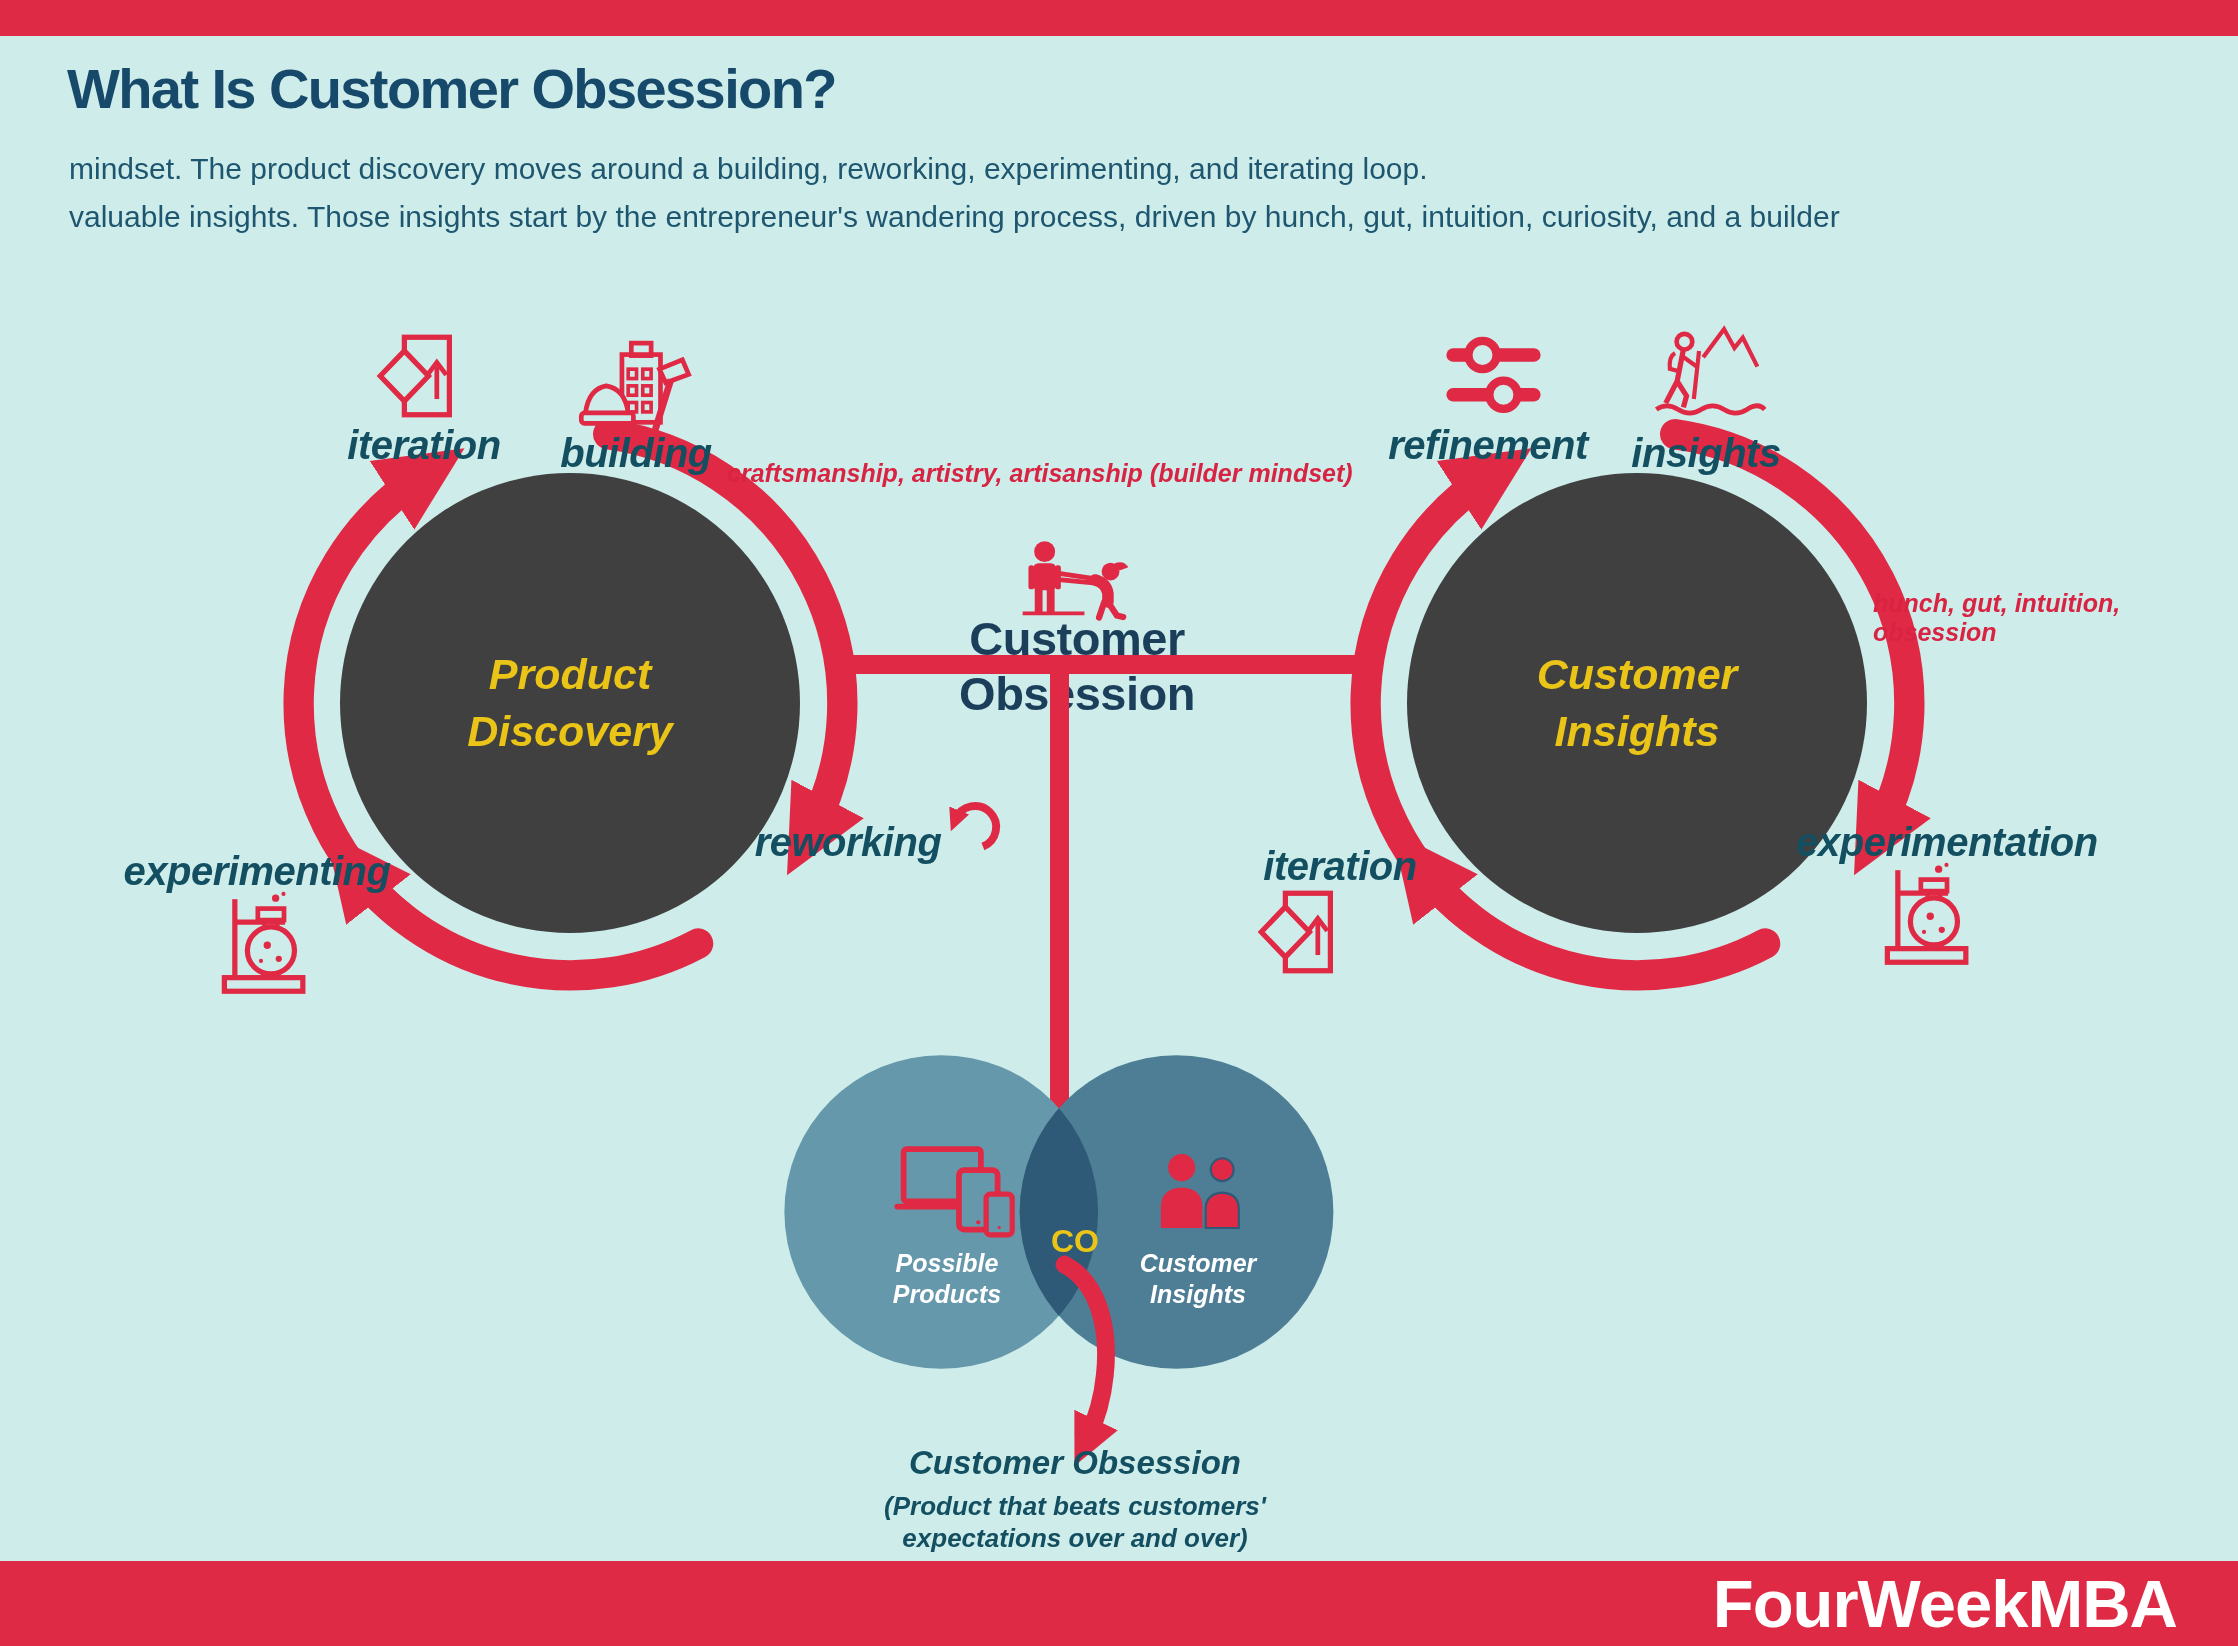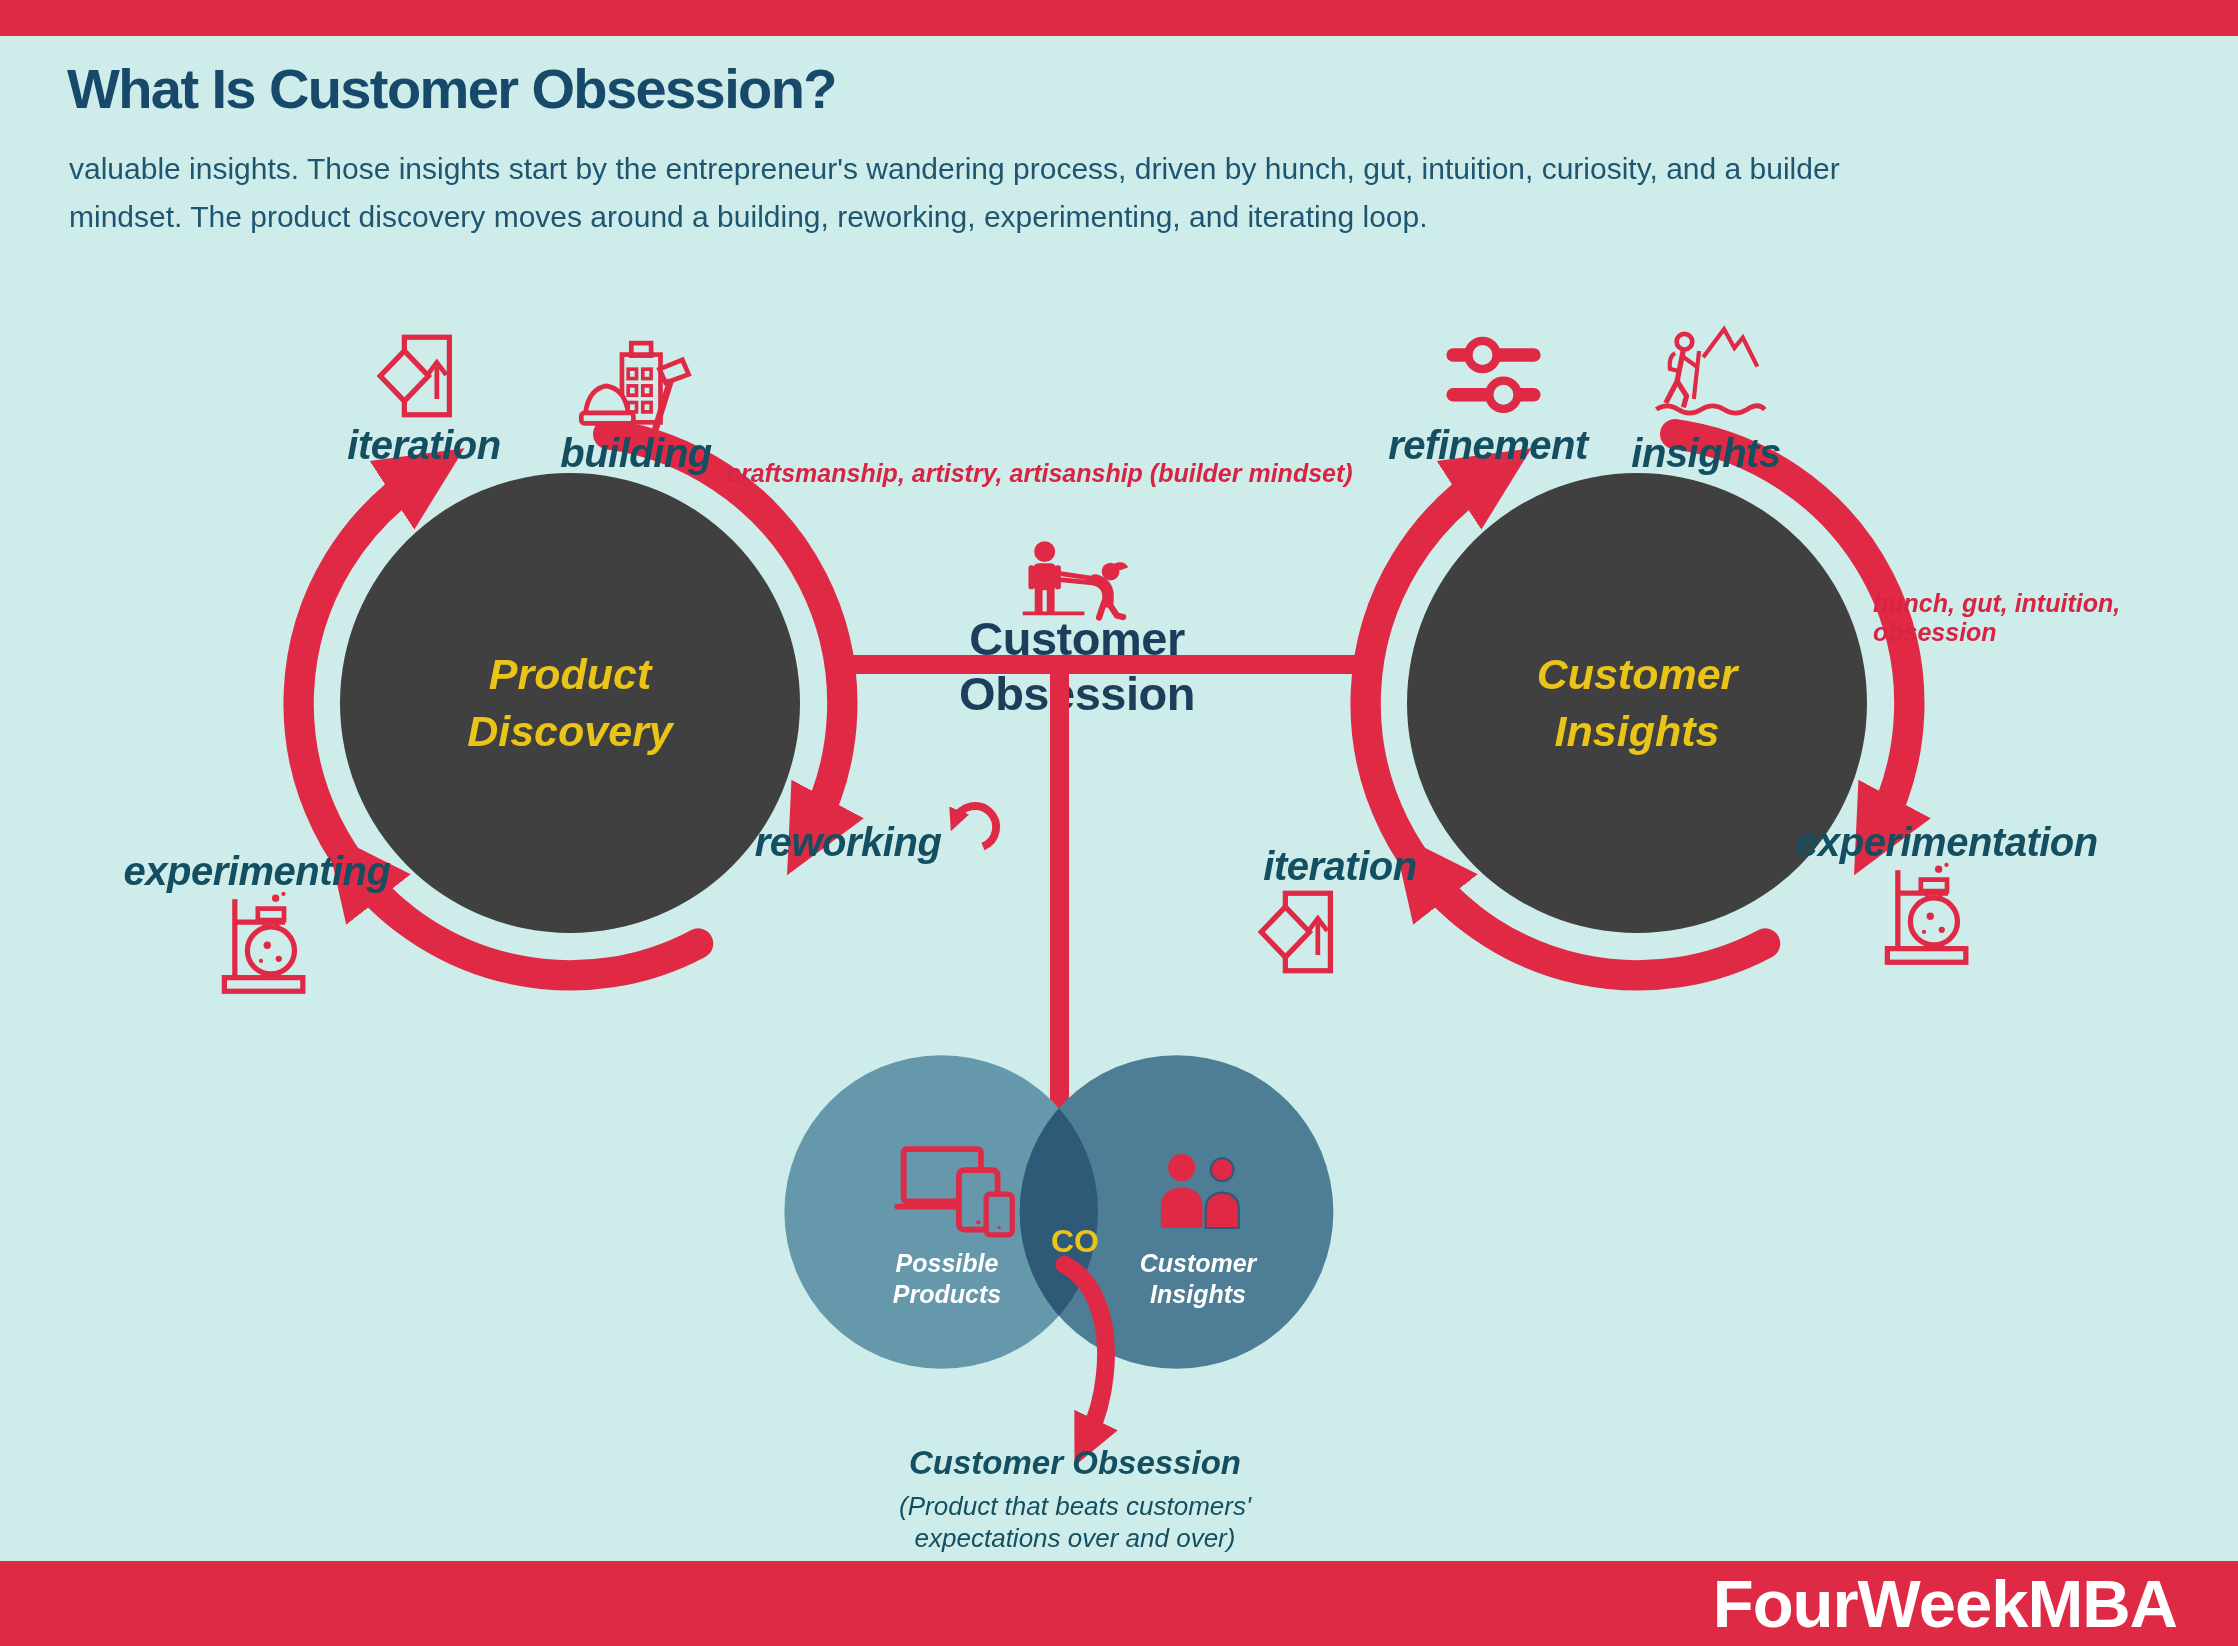--- a/index.html
+++ b/index.html
@@ -35,40 +35,40 @@
     border-left:40px solid transparent;border-right:40px solid transparent;
     border-top:72px solid #e02945;}
   
   .venn-label{width:178px;text-align:center;color:#ffffff;font-size:25px;font-weight:700;
     font-style:italic;line-height:1.25;}
   .co-badge{left:1046px;top:1223px;width:58px;text-align:center;color:#eac417;
     font-size:32px;font-weight:700;}
   .caption-title{left:866px;top:1444px;width:418px;text-align:center;color:#134f60;
     font-size:33px;font-weight:700;font-style:italic;}
   .caption-sub{left:866px;width:418px;text-align:center;color:#134f60;
-    font-size:26px;font-weight:400;font-style:italic;}
+    font-size:26px;font-weight:700;font-style:italic;}
   svg{display:block;overflow:visible;}
 </style>
 </head>
 <body>
 
 <svg class="abs" width="0" height="0" aria-hidden="true">
   <defs>
     <marker id="ah" viewBox="0 0 10 10" refX="4" refY="5" markerWidth="3" markerHeight="3" orient="auto">
       <path d="M0,0.5 L9.5,5 L0,9.5 Z" fill="#e02945"></path>
     </marker>
   </defs>
 </svg>
 
 <div class="abs topbar"></div>
 
 <div class="abs title">What Is Customer Obsession?</div>
 <div class="abs intro">
+  <span>mindset. The product discovery moves around a building, reworking, experimenting, and iterating loop.</span>
   <span>valuable insights. Those insights start by the entrepreneur's wandering process, driven by hunch, gut, intuition, curiosity, and a builder</span>
-  <span>mindset. The product discovery moves around a building, reworking, experimenting, and iterating loop.</span>
 </div>
 
 <div class="abs loop-circle" style="left:340px;top:473px;">
   <div class="clabel">Product Discovery</div>
 </div>
 <svg class="abs loop-arcs" style="left:194px;top:327px;" viewBox="-720 -720 1440 1440">
   <g fill="none" stroke="#e02945" stroke-width="58" stroke-linecap="round">
     <path d="M 72,-515 A 520 520 0 0 1 459,244" marker-end="url(#ah)"></path>
     <path d="M 244,459 A 520 520 0 0 1 -410,320" marker-end="url(#ah)"></path>
     <path d="M -320,410 A 520 520 0 0 1 -283,-436" marker-end="url(#ah)"></path>

